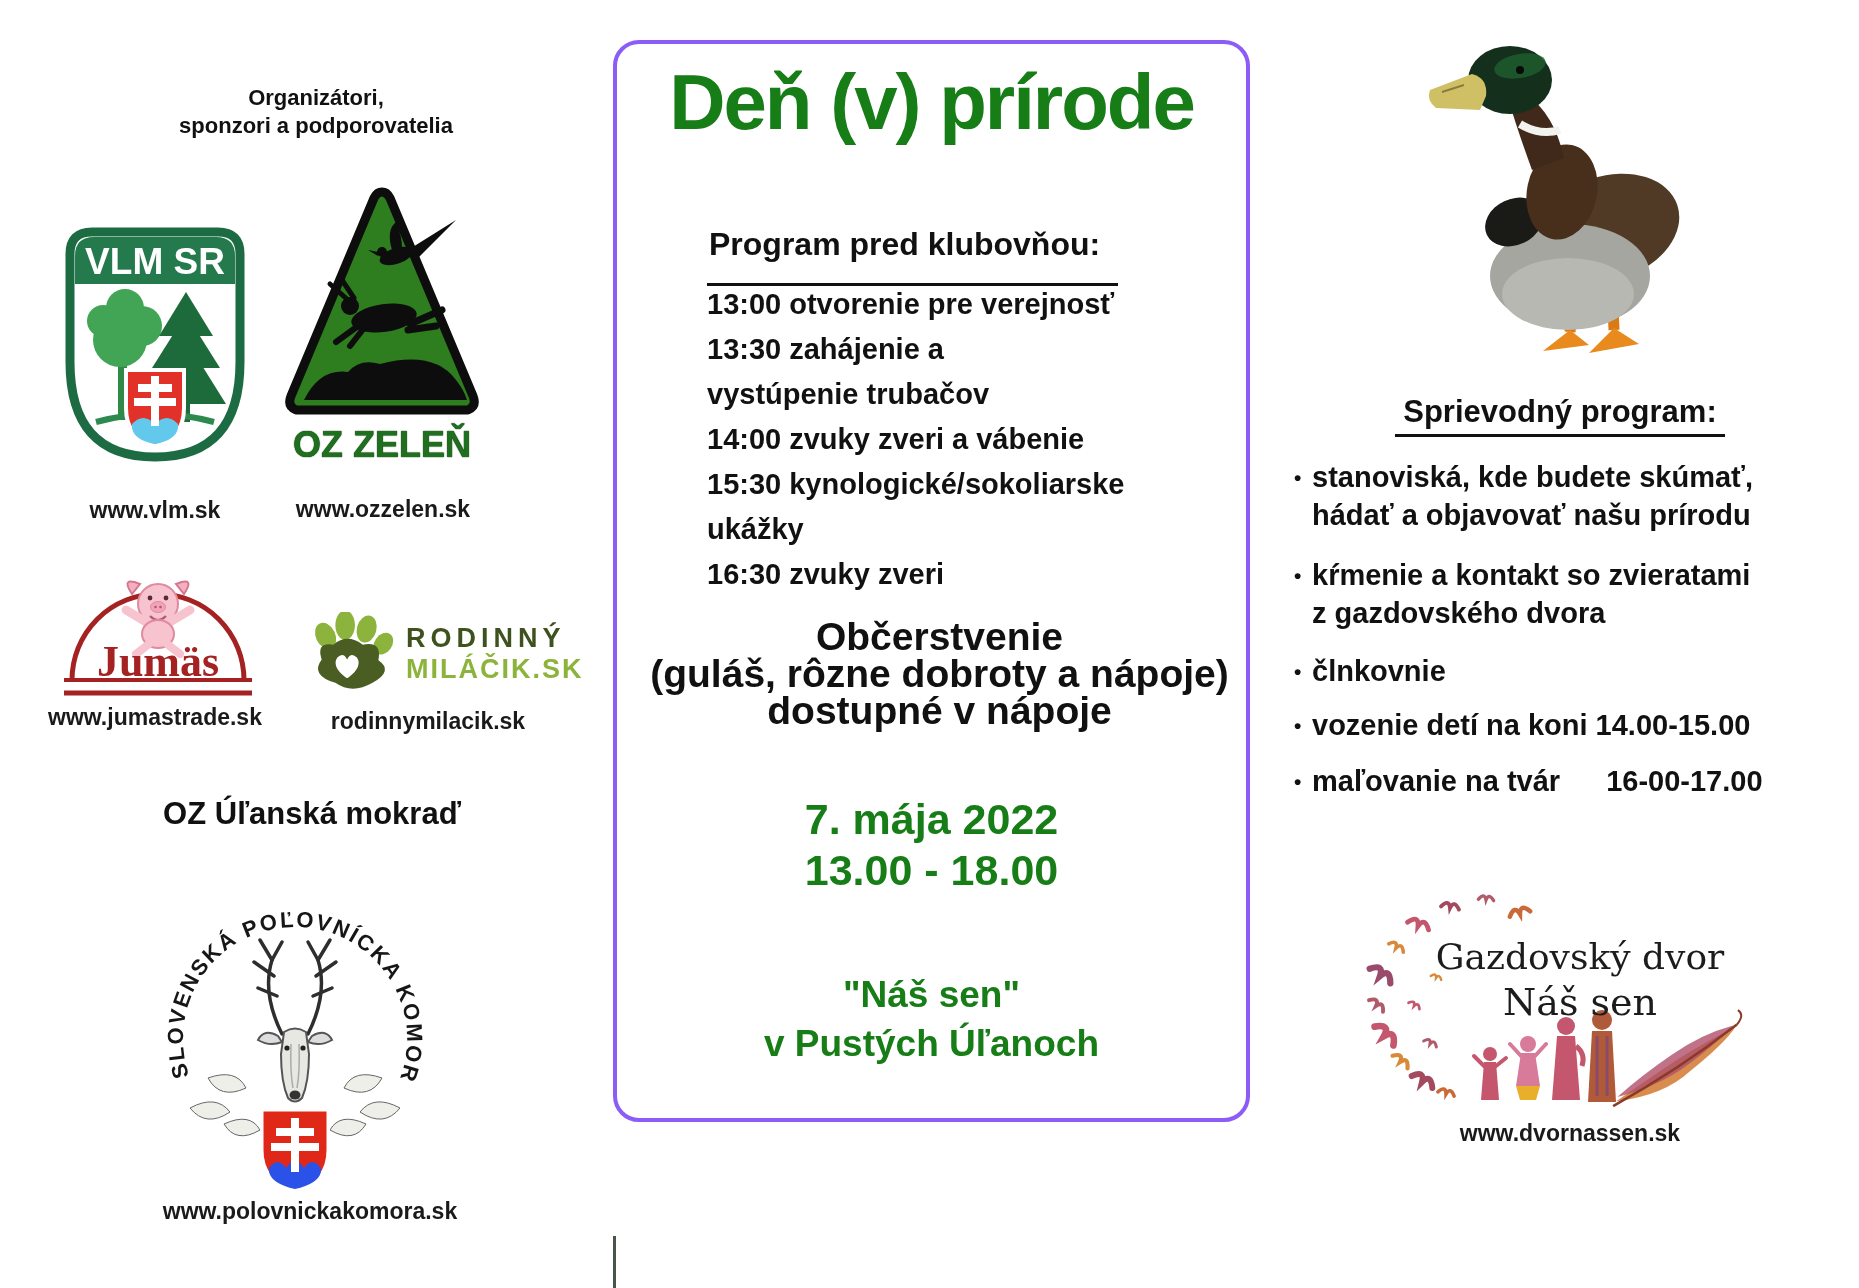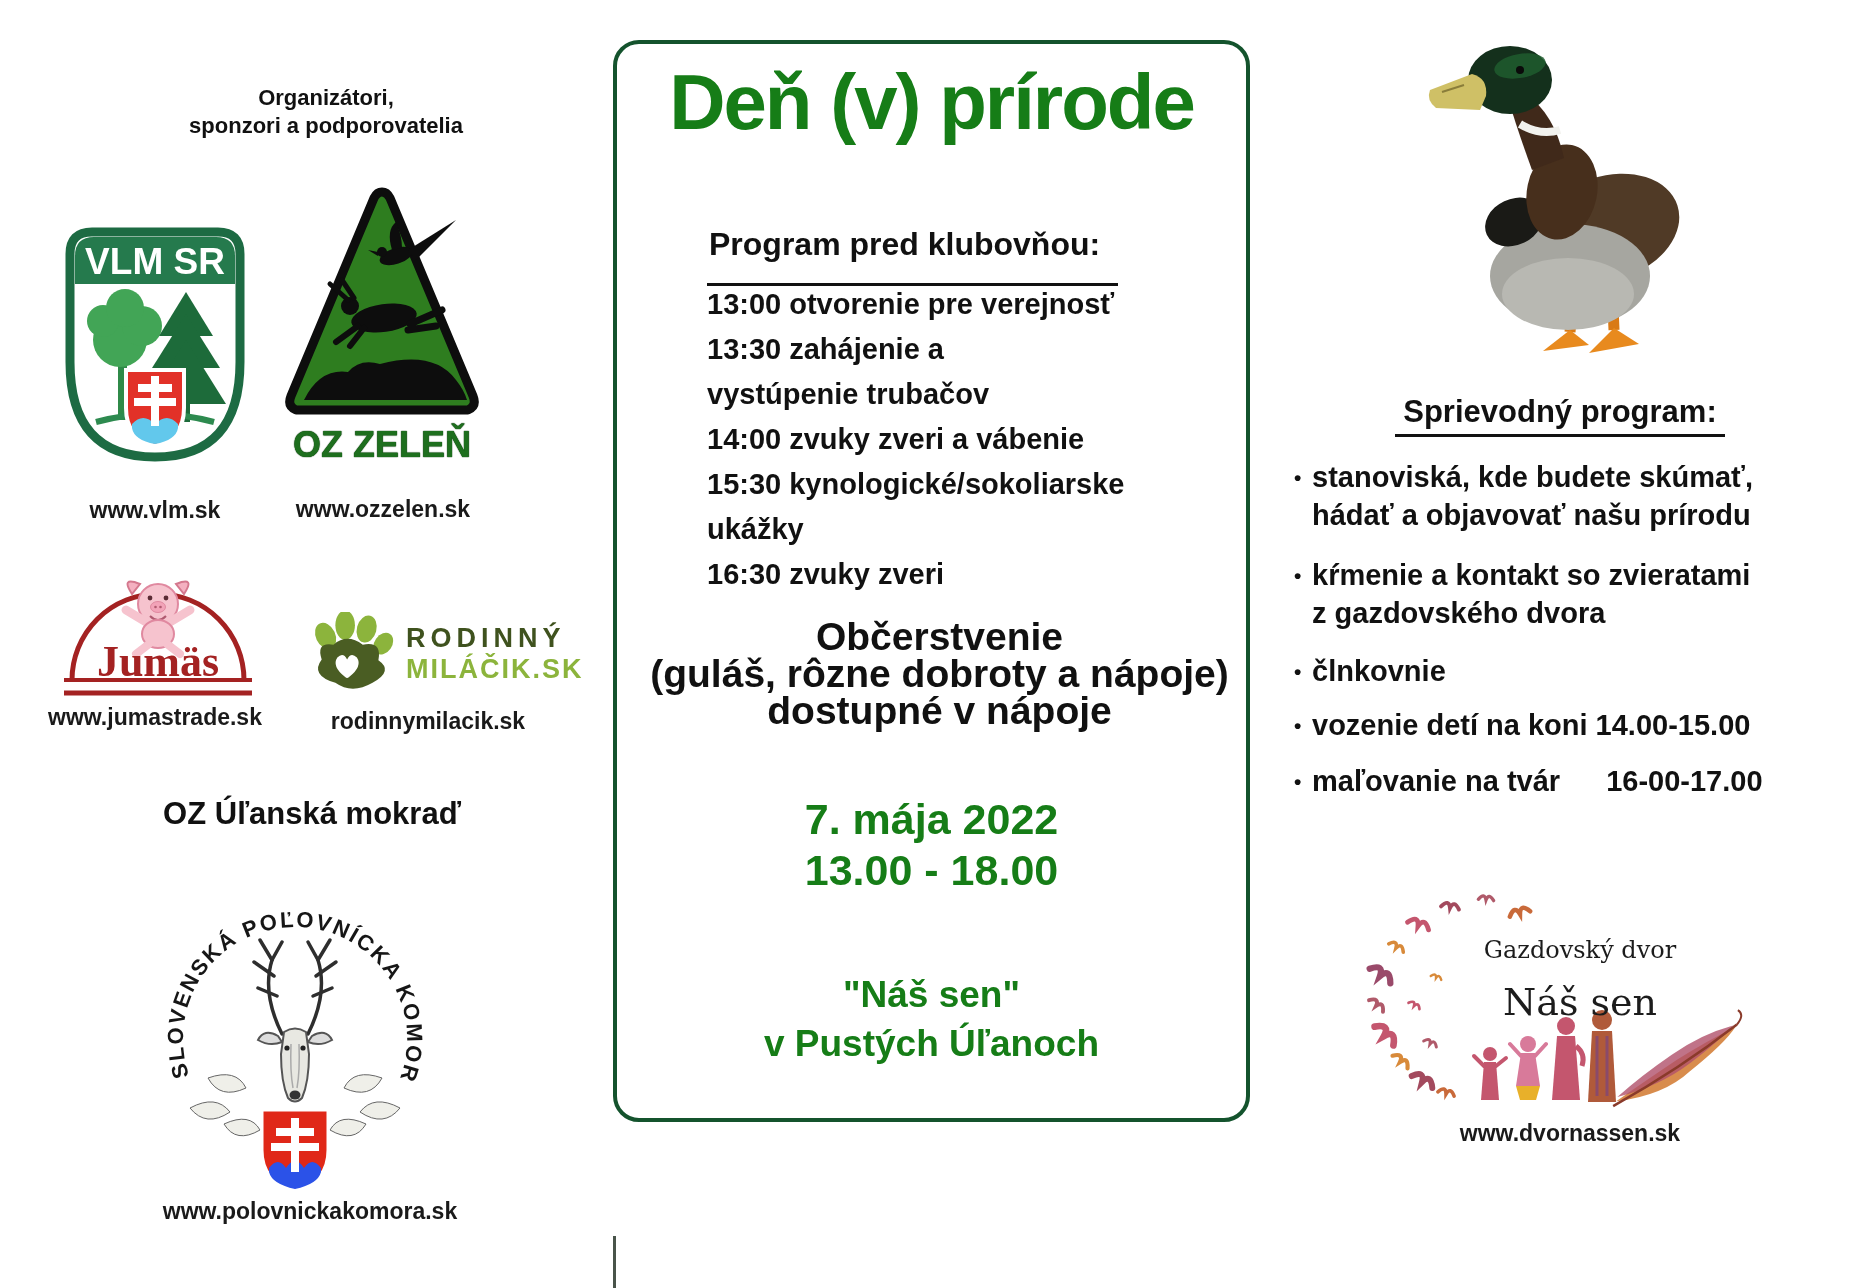--- a/index.html
+++ b/index.html
@@ -3,42 +3,42 @@
 <meta charset="utf-8">
 <style>
   html,body{margin:0;padding:0;background:#e8e8e8;}
   .poster{position:relative;width:1859px;height:1288px;background:#ffffff;
     font-family:"Liberation Sans",sans-serif;color:#111;overflow:hidden;}
   .abs{position:absolute;}
   .b{font-weight:bold;}
   .ctr{text-align:center;}
   .url{font-size:23px;font-weight:bold;text-align:center;color:#1a1a1a;}
   
-  .org-heading{left:76px;top:84px;width:500px;font-size:22px;line-height:28px;}
+  .org-heading{left:66px;top:84px;width:500px;font-size:22px;line-height:28px;}
   .oz-label{left:284px;top:424px;width:196px;font-size:36px;color:#1e6f1e;
     text-shadow:0 0 1px #0a3a0a, 0 0 1px #0a3a0a;letter-spacing:0px;}
   .mokrad{left:62px;top:796px;width:500px;font-size:31px;}
   
-  .box{left:613px;top:40px;width:637px;height:1082px;border:4px solid #14532d;
+  .box{left:613px;top:40px;width:637px;height:1082px;border:4px solid #8b5cf6;
     border-radius:26px;box-sizing:border-box;background:#fff;}
   .title{left:0;top:14px;width:100%;font-size:78px;line-height:88px;letter-spacing:-2px;color:#167d17;}
   .prog-head{left:90px;top:182px;font-size:32px;}
   .ul{display:inline-block;border-bottom:3px solid #111;padding:0 18px 20px 2px;}
   .prog-items{left:90px;top:238px;width:520px;font-size:29px;line-height:45px;}
   .refresh{left:8px;top:574px;width:100%;font-size:39px;line-height:37px;text-align:center;}
   .date{left:0;top:750px;width:100%;font-size:43px;line-height:51px;color:#167d17;}
   .venue{left:0;top:926px;width:100%;font-size:37px;line-height:49px;color:#167d17;}
   
   .spriev{left:1310px;top:394px;width:500px;font-size:31px;}
   .bullets{left:1294px;top:458px;width:566px;}
   .brow{display:flex;font-size:29px;font-weight:bold;line-height:38px;}
   .bdot{width:18px;font-size:21px;line-height:40px;flex:none;}
   .mb1{margin-bottom:22px;} .mb2{margin-bottom:20px;} .mb3{margin-bottom:14px;} .mb4{margin-bottom:16px;}
   .btime{margin-left:46px;}
-  .farm-t1{left:1430px;top:936px;width:300px;font-family:"DejaVu Serif",serif;font-size:24px;color:#1c1c1c;}
+  .farm-t1{left:1430px;top:936px;width:300px;font-family:"DejaVu Serif",serif;font-size:36px;color:#1c1c1c;}
   .farm-t2{left:1430px;top:980px;width:300px;font-family:"DejaVu Serif",serif;font-size:38px;color:#1c1c1c;}
   .rod-line1{font-size:27px;font-weight:bold;letter-spacing:5px;color:#3f521e;line-height:31px;}
   .rod-line2{font-size:27px;font-weight:bold;letter-spacing:2px;color:#8cb43c;line-height:31px;}
   .fold{left:613px;top:1236px;width:3px;height:52px;background:#49544a;}
 </style>
 </head>
 <body>
 
 <div class="poster">
 

